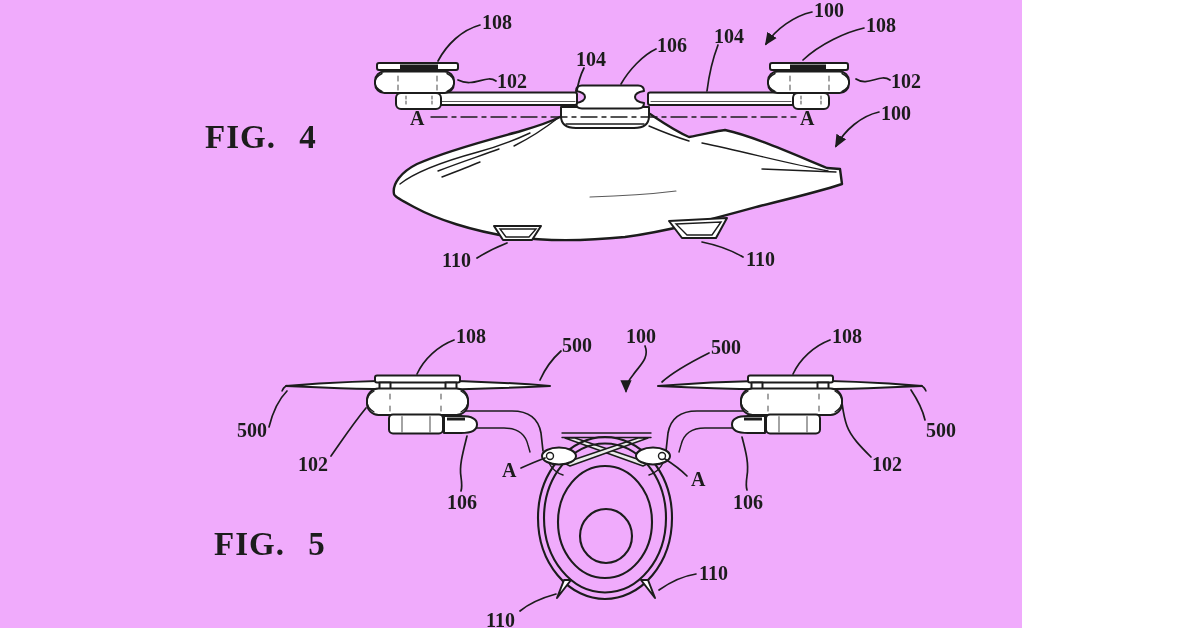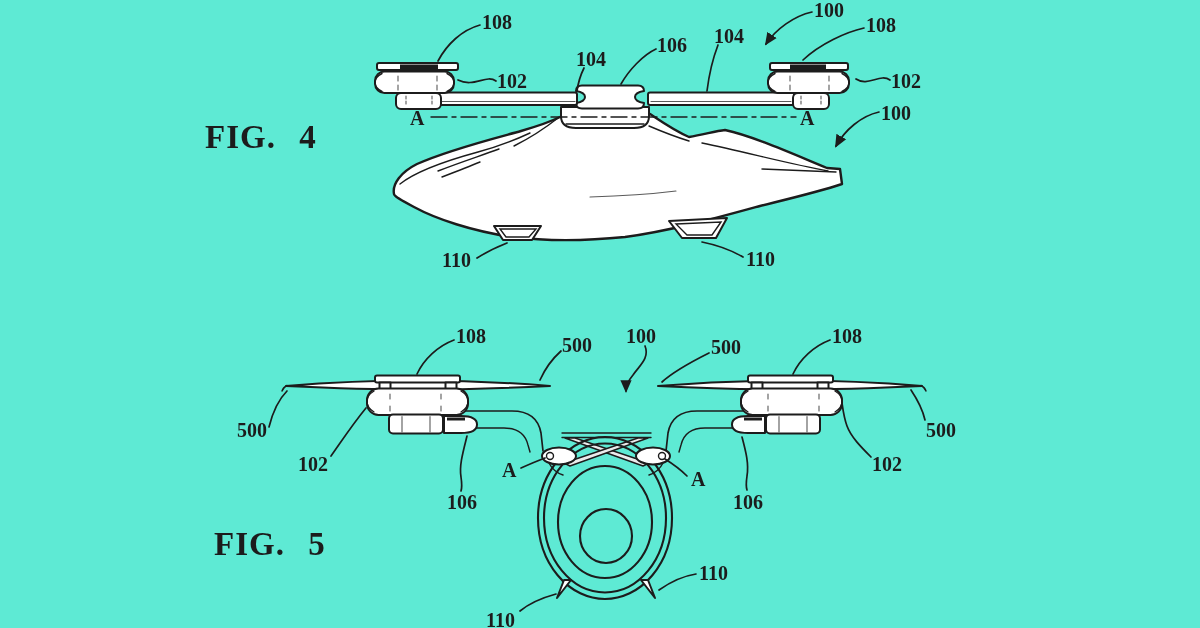--- a/index.html
+++ b/index.html
@@ -1,16 +1,16 @@
 <!DOCTYPE html>
 <html><head>
 <meta charset="utf-8">
 <style>
   html,body{margin:0;padding:0;background:#ffffff;}
-  .page{position:relative;width:1200px;height:628px;background:#5eead4;overflow:hidden;}
+  .page{position:relative;width:1022px;height:628px;background:#f0abfc;overflow:hidden;}
   svg{display:block;}
   .outline{fill:#ffffff;stroke:#1c1c1c;stroke-width:2.4;stroke-linejoin:round;}
   .part{fill:#ffffff;stroke:#1c1c1c;stroke-width:2;stroke-linejoin:round;}
   .thin{fill:none;stroke:#1c1c1c;stroke-width:1.4;stroke-linecap:round;}
   .hair{fill:none;stroke:#5a5a5a;stroke-width:1.1;stroke-linecap:round;}
   .leader{fill:none;stroke:#1c1c1c;stroke-width:1.7;stroke-linecap:round;}
   .dark{fill:#1c1c1c;stroke:none;}
   .xband{fill:#ececec;stroke:#1c1c1c;stroke-width:1.4;stroke-linejoin:round;}
   .ringline{fill:none;stroke:#1c1c1c;stroke-width:2.1;}
   .ref{font-family:"Liberation Serif",serif;font-weight:700;font-size:20px;fill:#1c1c1c;}

